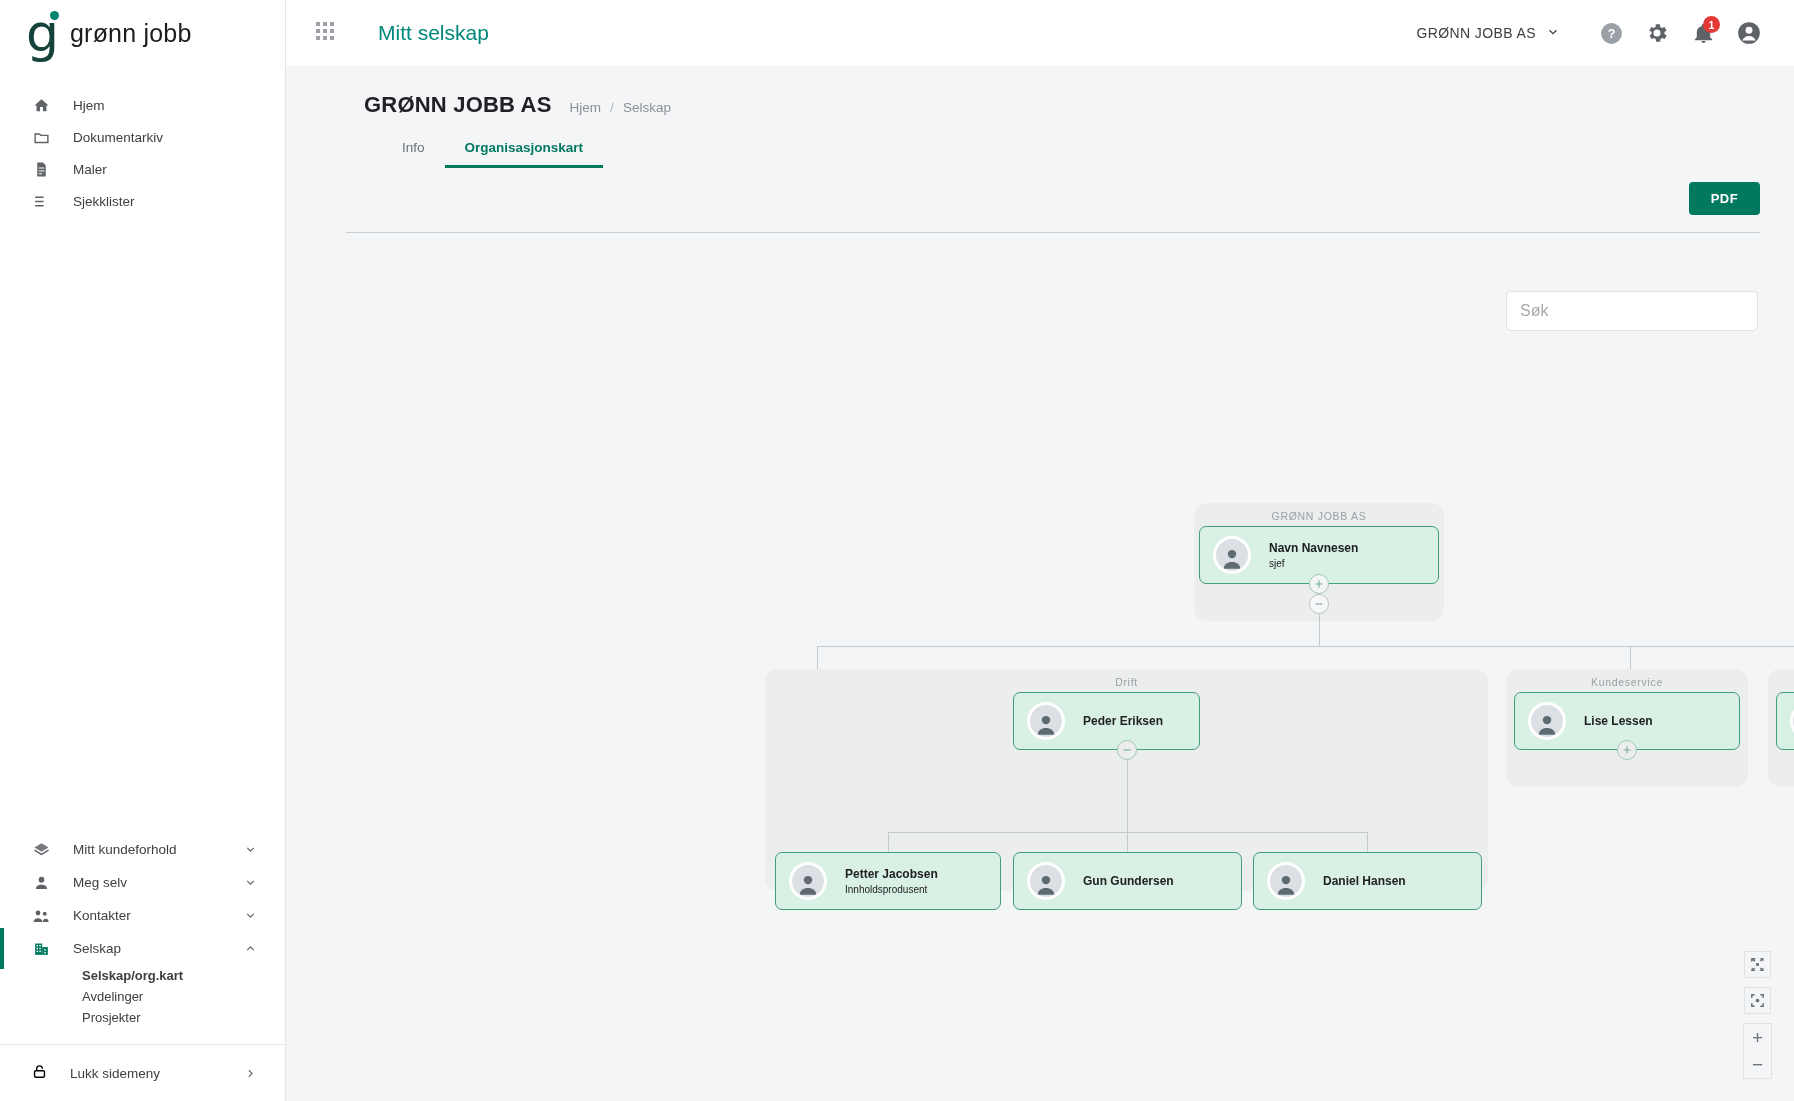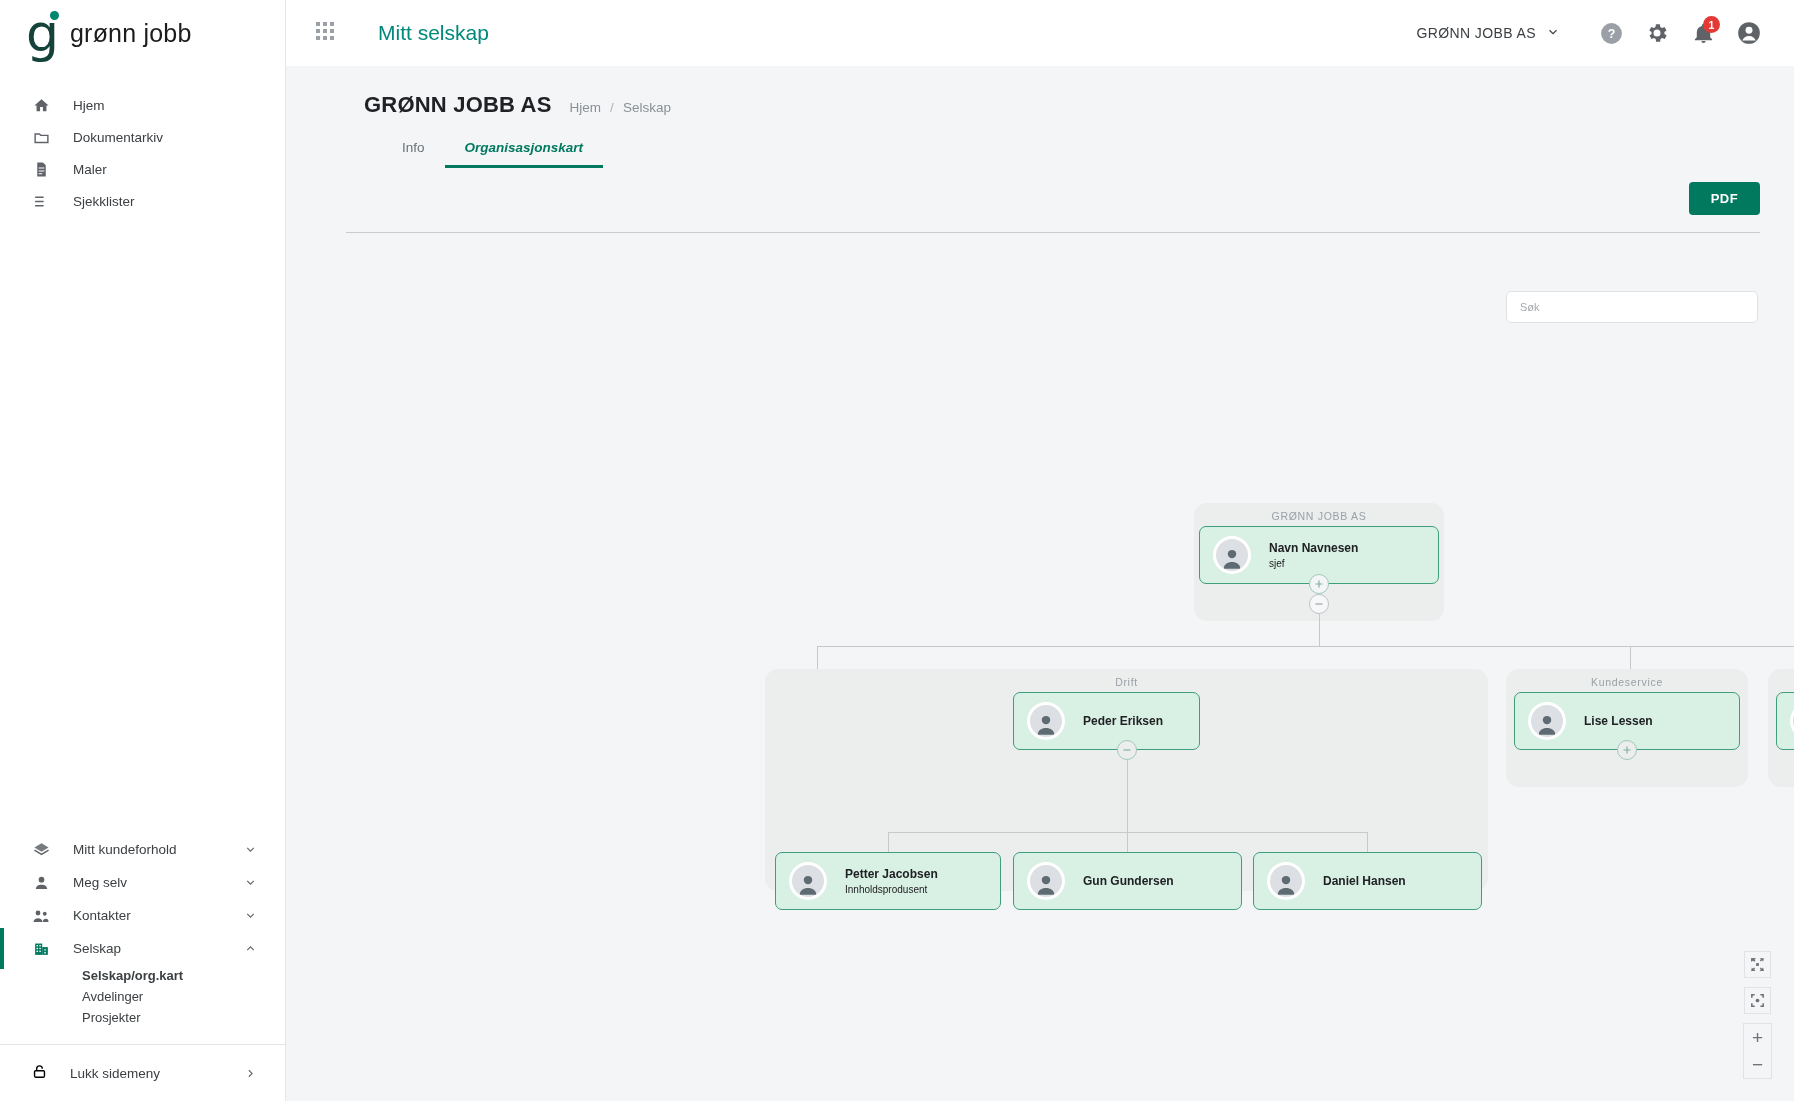--- a/index.html
+++ b/index.html
@@ -83,38 +83,38 @@
 
   .page-head { padding: 26px 0 0 78px; }
   .page-title-row { display: flex; align-items: baseline; gap: 18px; }
   .page-title { font-size: 22px; font-weight: bold; color: #202124; letter-spacing: .2px; }
   .crumbs { font-size: 13.5px; color: #8b9096; display: flex; gap: 9px; }
   .crumbs .sep { color: #b0b4b8; }
   .crumbs a { color: #8b9096; text-decoration: none; cursor: pointer; }
 
   .tabs { display: flex; gap: 0; margin: 22px 0 0 18px; position: relative; }
   .tab { font-size: 13.5px; color: #6c7278; padding: 0 20px 13px 20px; cursor: pointer; }
-  .tab.active { color: #00795f; font-weight: bold; position: relative; font-style: italic; }
+  .tab.active { color: #00795f; font-weight: bold; position: relative; }
   .tab.active::after { content: ""; position: absolute; left: 0; right: 0; bottom: 0; height: 3px; background: #00795f; }
   .tabs-line { position: absolute; left: 60px; right: 34px; top: 166px; height: 1px; background: #c9cccf; }
 
   .toolbar { display: flex; justify-content: flex-end; padding: 14px 34px 0 0; }
   .pdf-btn {
     background: #00795f; color: #fff; font-size: 13px; font-weight: bold; letter-spacing: .4px;
     border: none; border-radius: 4px; padding: 9px 22px; cursor: pointer;
   }
 
   .canvas {
     position: absolute; left: 70px; right: 0; top: 207px; bottom: 0;
     background: #f4f5f7; overflow: hidden;
   }
   .search-wrap { position: absolute; right: 36px; top: 18px; }
   .search-input {
-    width: 252px; height: 32px; border: 1px solid #dfe1e3; border-radius: 5px; background: #fff;
-    padding: 0 13px; font-size: 11px; color: #3c4043; font-family: "Liberation Sans", sans-serif;
+    width: 252px; height: 40px; border: 1px solid #dfe1e3; border-radius: 5px; background: #fff;
+    padding: 0 13px; font-size: 16px; color: #3c4043; font-family: "Liberation Sans", sans-serif;
   }
   .search-input::placeholder { color: #a5a9ad; }
 
   
   .chart { position: absolute; left: 0; top: 0; width: 100%; height: 100%; }
   .grp {
     position: absolute; background: #eceded; border-radius: 13px;
   }
   .grp-label {
     position: absolute; top: 7px; left: 0; right: 0; text-align: center;

